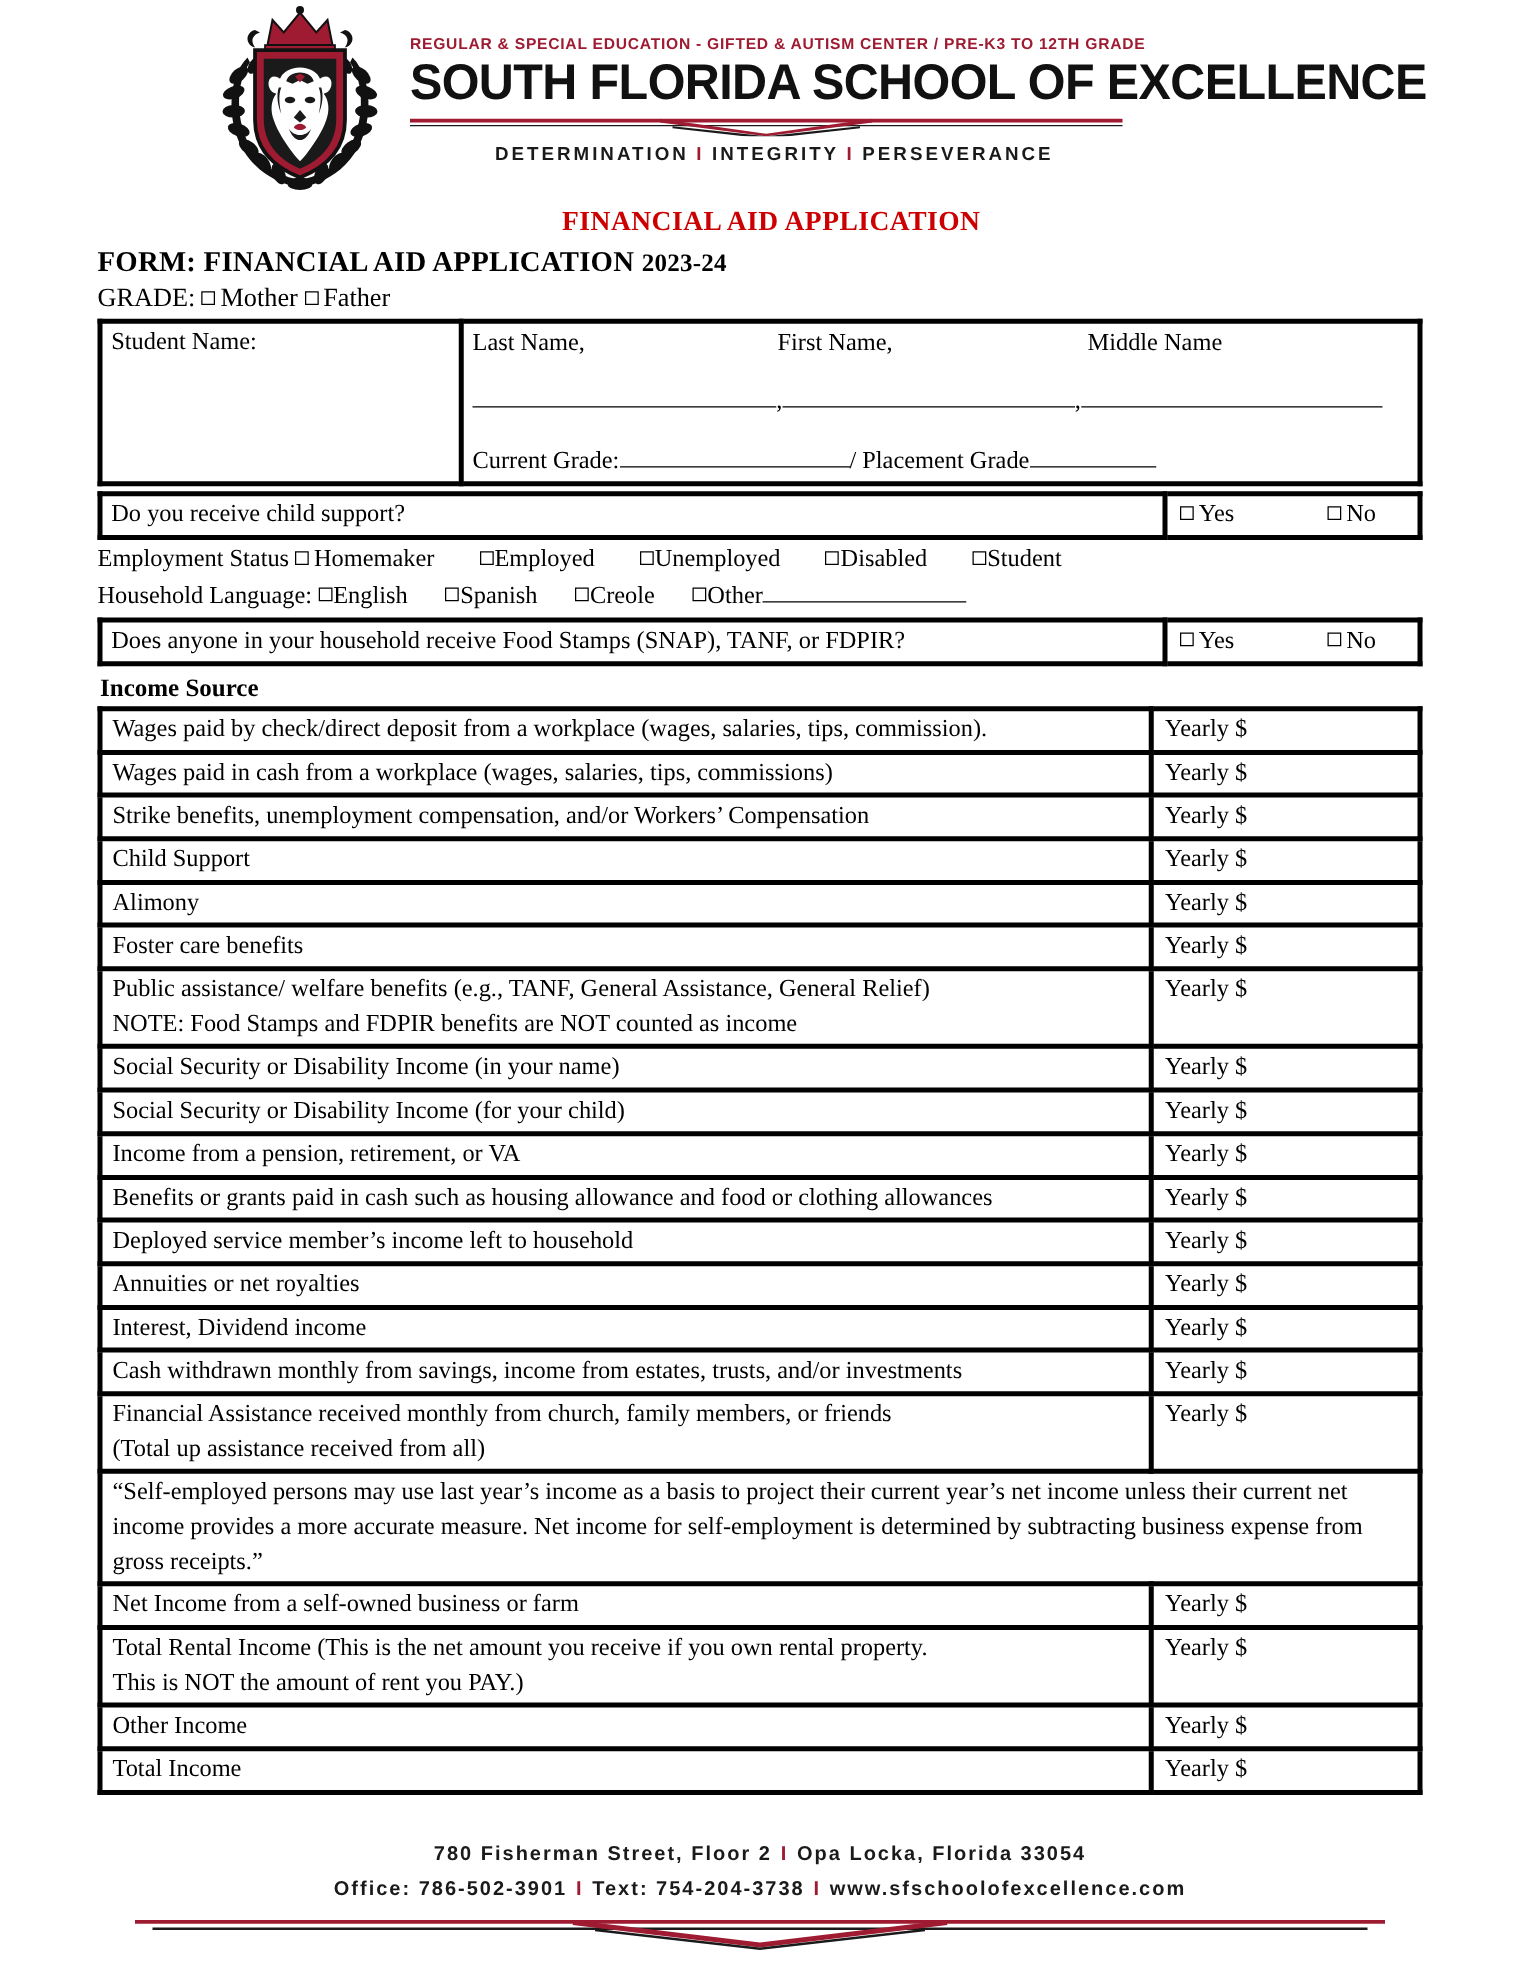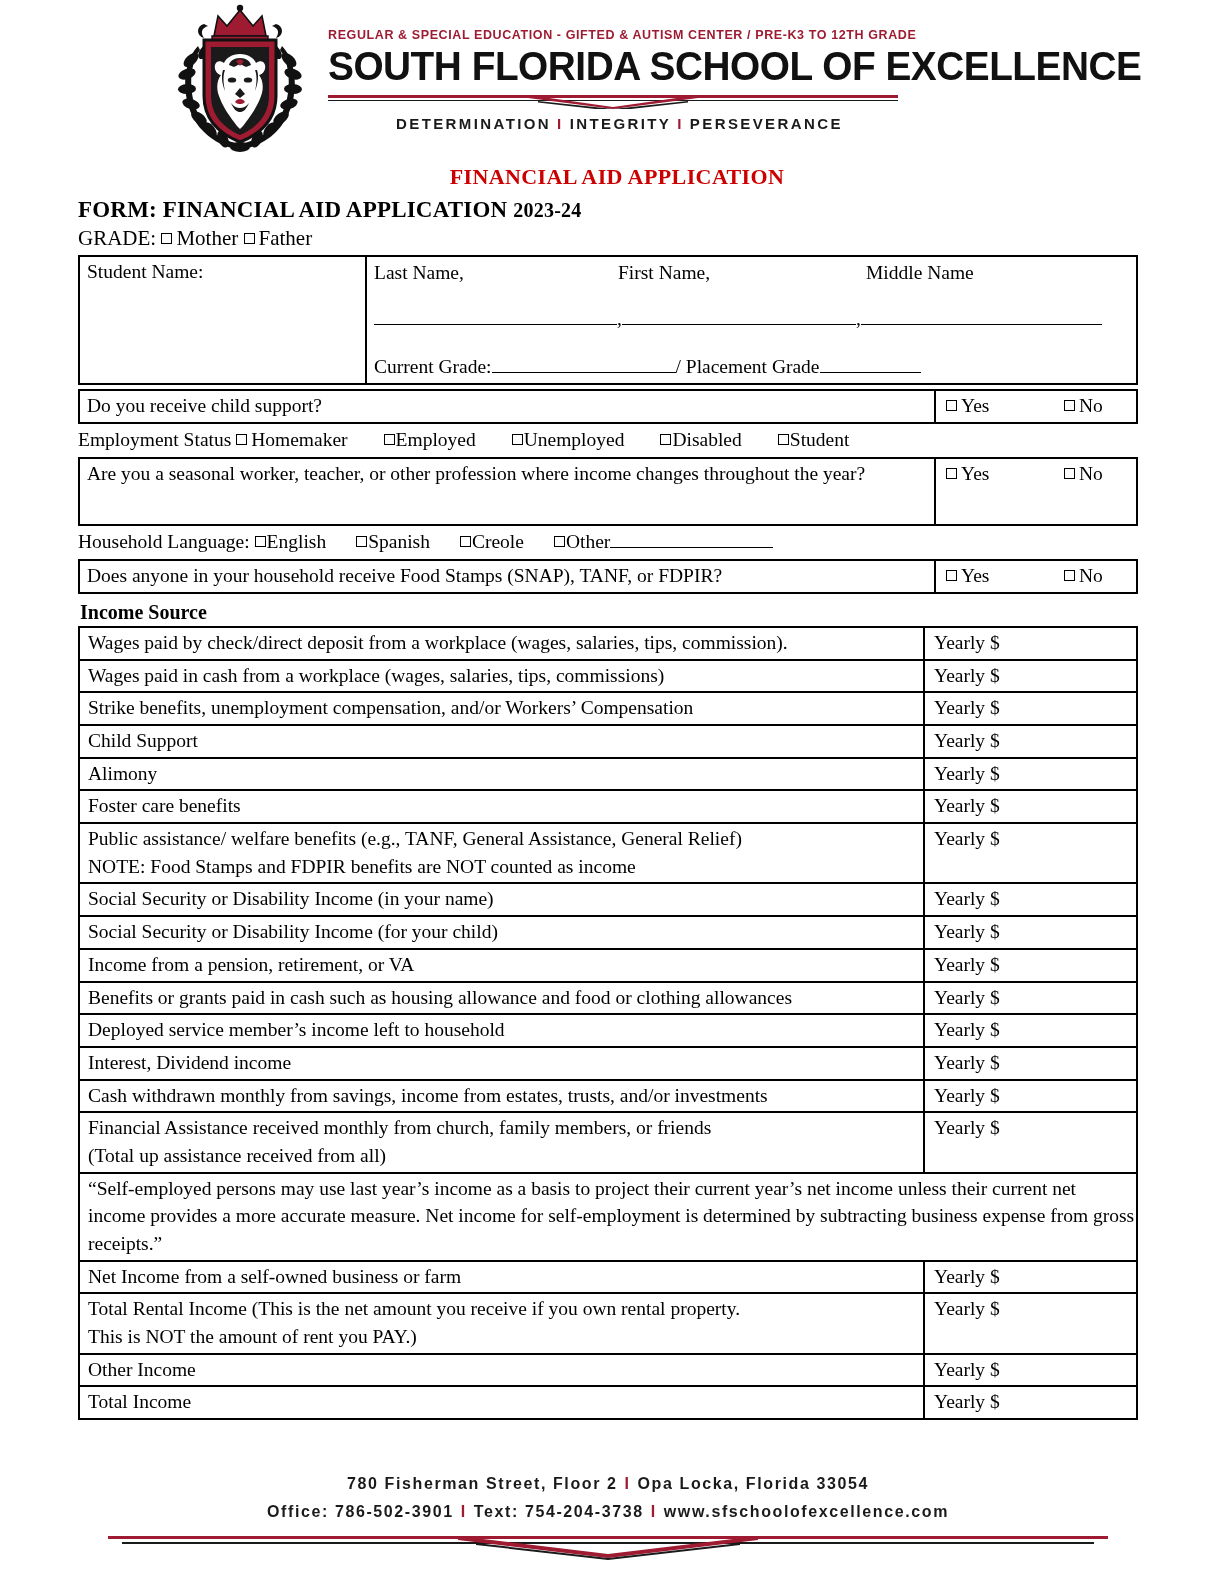--- a/index.html
+++ b/index.html
@@ -131,21 +131,21 @@
   }
   .cbx-tight { margin-right: 1px; }
 
   
   table.grid {
     border-collapse: collapse;
     width: 100%;
     table-layout: fixed;
   }
   table.grid td {
-    border: 2px solid #000000;
+    border: 4px solid #000000;
     vertical-align: top;
     font-size: 19.5px;
     line-height: 1.42;
     padding: 1px 0 2px 7px;
   }
 
   
   .t-student td { height: 112px; }
   .cell-studentname { width: 278px; }
   .nm-head {
@@ -360,33 +360,20 @@
       </td>
     </tr>
   </tbody>
     </table>
 
   <div class="inline-row">
     <span>Employment Status</span>
     <span class="cbx"></span><span>Homemaker</span><span class="gap-l"></span><span class="cbx cbx-tight"></span><span>Employed</span><span class="gap-l"></span><span class="cbx cbx-tight"></span><span>Unemployed</span><span class="gap-l"></span><span class="cbx cbx-tight"></span><span>Disabled</span><span class="gap-l"></span><span class="cbx cbx-tight"></span><span>Student</span>
   </div>
 
-  <table class="grid t-yesno">
-    <tbody>
-        <tr>
-      <td style="height:62px">Are you a seasonal worker, teacher, or other profession where income changes throughout the year?</td>
-      <td class="yn-cell">
-        <div class="yn-inner">
-          <span class="yes"><span class="cbx"></span><span>Yes</span></span>
-          <span><span class="cbx"></span><span>No</span></span>
-        </div>
-      </td>
-    </tr>
-  </tbody>
-    </table>
 
   <div class="inline-row">
     <span>Household Language:</span>
     <span class="cbx cbx-tight"></span><span>English</span><span class="gap-m"></span><span class="cbx cbx-tight"></span><span>Spanish</span><span class="gap-m"></span><span class="cbx cbx-tight"></span><span>Creole</span><span class="gap-m"></span><span class="cbx cbx-tight"></span><span>Other</span><span class="ul" style="width:163px"></span>
   </div>
 
   <table class="grid t-yesno">
     <tbody>
         <tr>
       <td>Does anyone in your household receive Food Stamps (SNAP), TANF, or FDPIR?</td>
@@ -472,20 +459,26 @@
           <td class="amt">Yearly $</td>
         </tr>
         <tr>
           <td class="src">
             <div>Deployed service member’s income left to household</div>
           </td>
           <td class="amt">Yearly $</td>
         </tr>
         <tr>
           <td class="src">
+            <div>Annuities or net royalties</div>
+          </td>
+          <td class="amt">Yearly $</td>
+        </tr>
+        <tr>
+          <td class="src">
             <div>Interest, Dividend income</div>
           </td>
           <td class="amt">Yearly $</td>
         </tr>
         <tr>
           <td class="src">
             <div>Cash withdrawn monthly from savings, income from estates, trusts, and/or investments</div>
           </td>
           <td class="amt">Yearly $</td>
         </tr>

